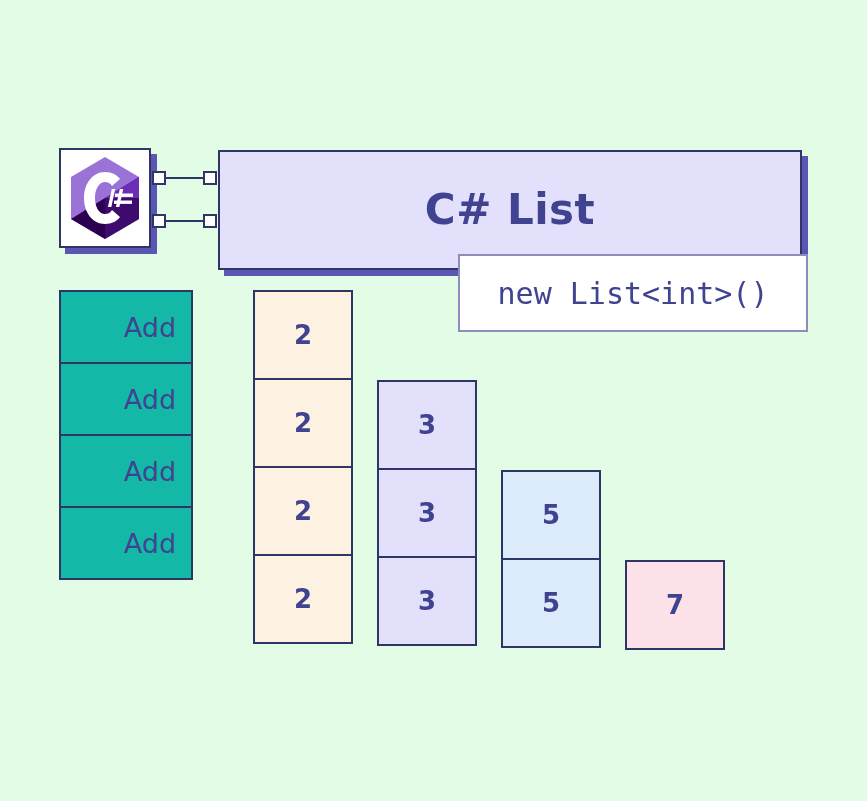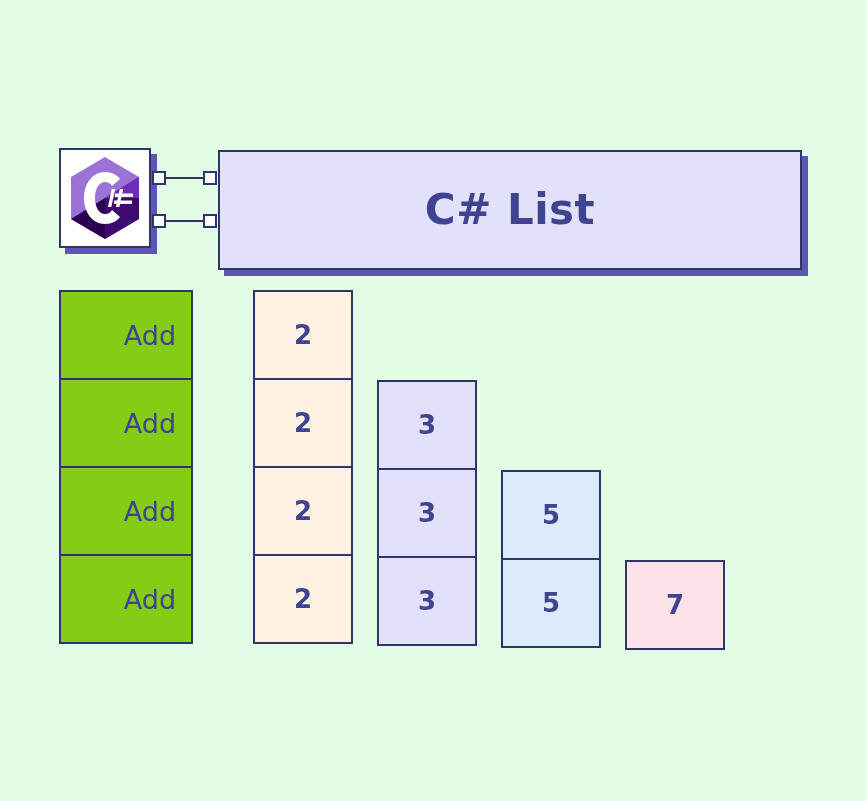--- a/index.html
+++ b/index.html
@@ -111,22 +111,22 @@
     margin-top: -2px;
     display: flex;
     align-items: center;
     justify-content: center;
     color: #3f4390;
   }
   .cell:first-child { margin-top: 0; }
 
   .col-op   { left: 59px;  top: 290px; width: 134px; }
   .col-op .cell {
-    height: 90px;
-    background: #84cc16;
+    height: 74px;
+    background: #14b8a6;
     font-size: 27px;
     font-weight: normal;
     padding-left: 48px;
   }
 
   .col-v   { width: 100px; }
   .col-v .cell {
     height: 90px;
     font-size: 26px;
     font-weight: bold;
@@ -173,20 +173,23 @@
   <div class="conn-handle" style="left:203px; top:171px;"></div>
 
   <div class="conn-handle" style="left:152px; top:214px;"></div>
   <div class="conn-line" style="left:164px; top:220px; width:40px;"></div>
   <div class="conn-handle" style="left:203px; top:214px;"></div>
 
   <div class="title-bar">
     <span class="title-text">C# List</span>
   </div>
 
+  <div class="code-box">
+    <span class="code-text">new List&lt;int&gt;()</span>
+  </div>
 
   <div class="column col-op">
     <div class="cell">Add</div>
     <div class="cell">Add</div>
     <div class="cell">Add</div>
     <div class="cell">Add</div>
   </div>
 
   <div class="column col-v col-v1">
     <div class="cell">2</div>

